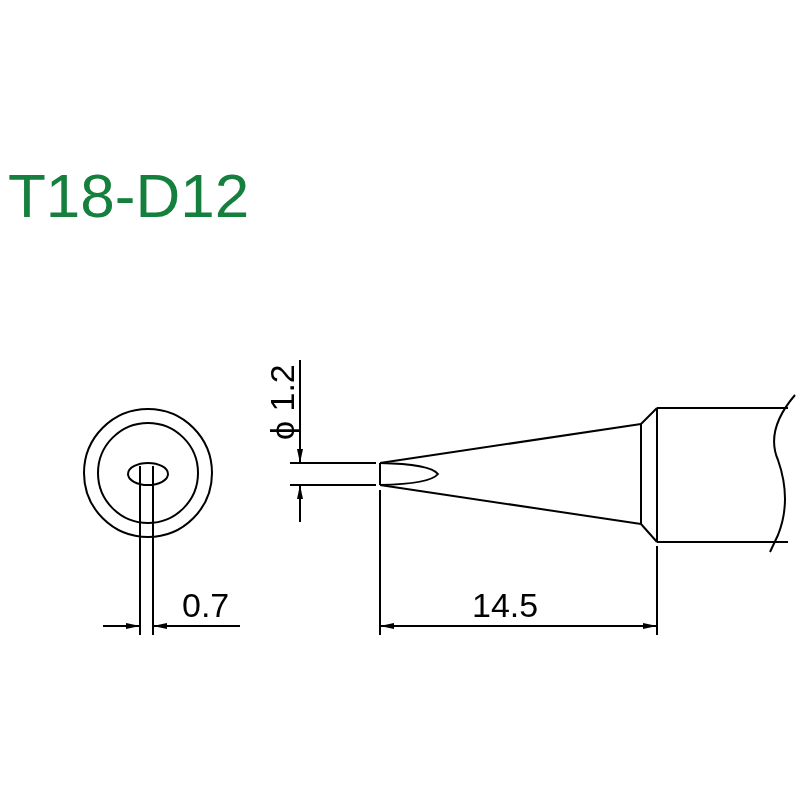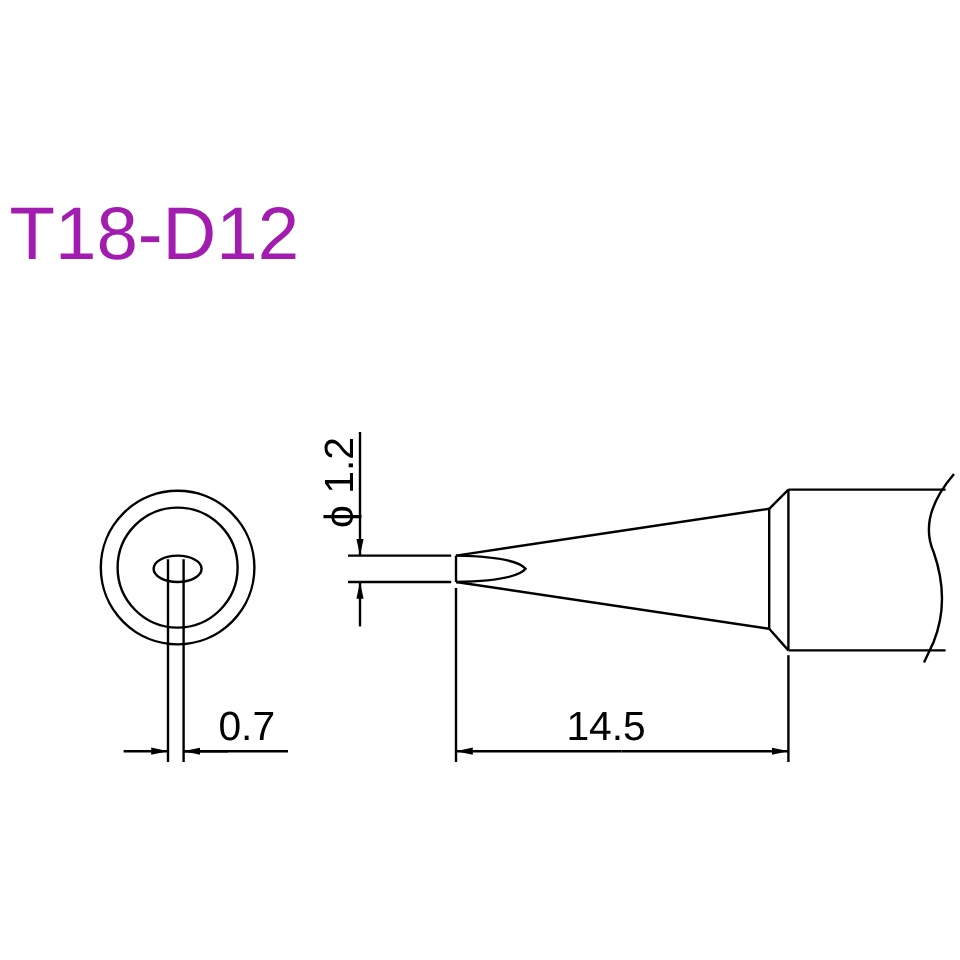--- a/index.html
+++ b/index.html
@@ -1,20 +1,20 @@
 <!DOCTYPE html>
 <html><head>
   <meta charset="utf-8">
   <style>
     html, body { margin: 0; padding: 0; background: #ffffff; }
     body { width: 800px; height: 800px; position: relative; overflow: hidden; }
     .title {
       position: absolute; left: 8px; top: 165px;
       font-family: "Liberation Sans", sans-serif;
-      font-size: 62px; color: #a21caf; letter-spacing: 0px;
+      font-size: 62px; color: #15803d; letter-spacing: 0px;
       line-height: 1;
     }
     svg { position: absolute; left: 0; top: 0; }
     .dim-text {
       font-family: "Liberation Sans", sans-serif;
       font-size: 34px; fill: #000;
     }
   </style>
 </head>
 <body>

